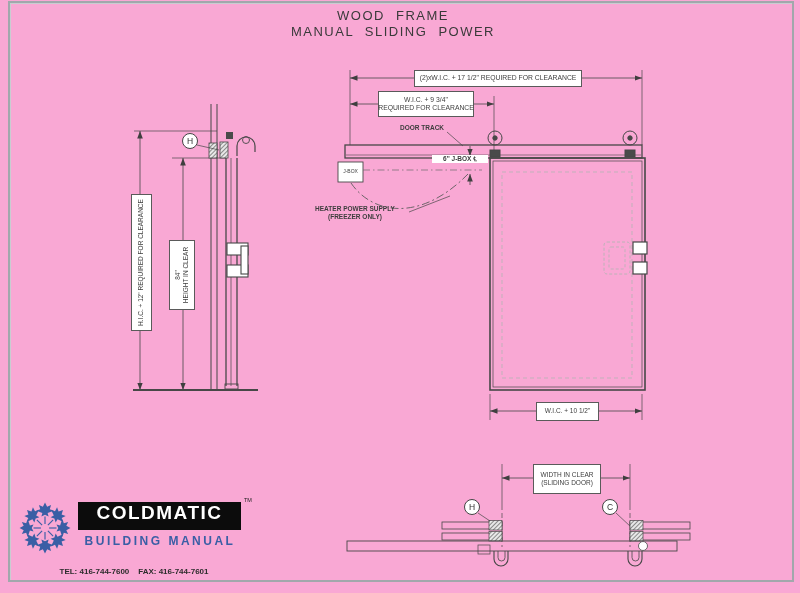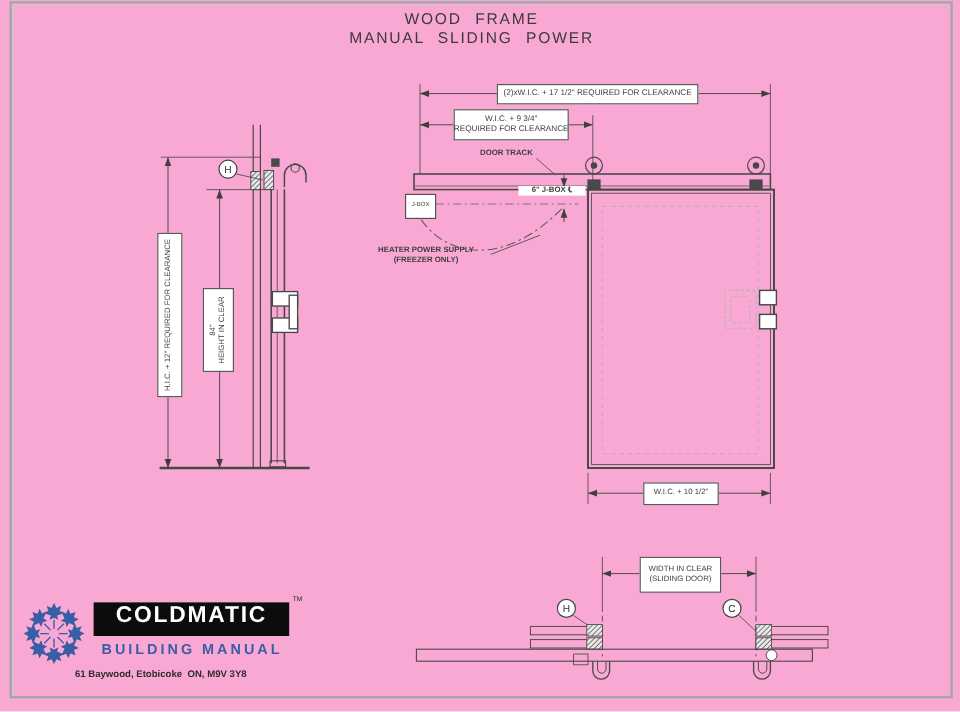--- a/index.html
+++ b/index.html
@@ -230,14 +230,14 @@
   </div>
 
   <div class="circ" style="left:464px;top:499px;">H</div>
   <div class="circ" style="left:602px;top:499px;">C</div>
 
   <div id="brand-box">
     <span>COLDMATIC</span>
   </div>
   <div id="brand-tm">TM</div>
   <div id="brand-tagline" style="color: rgb(58, 94, 165);">BUILDING MANUAL</div>
-  <div class="addr" style="top:557px;">61 Baywood, Etobicoke&nbsp;&nbsp;ON, M9V 3Y8</div>
+  <div class="addr" style="top:567px;">TEL: 416-744-7600&nbsp;&nbsp;&nbsp;&nbsp;FAX: 416-744-7601</div>
 </div>
 
 </body></html>

